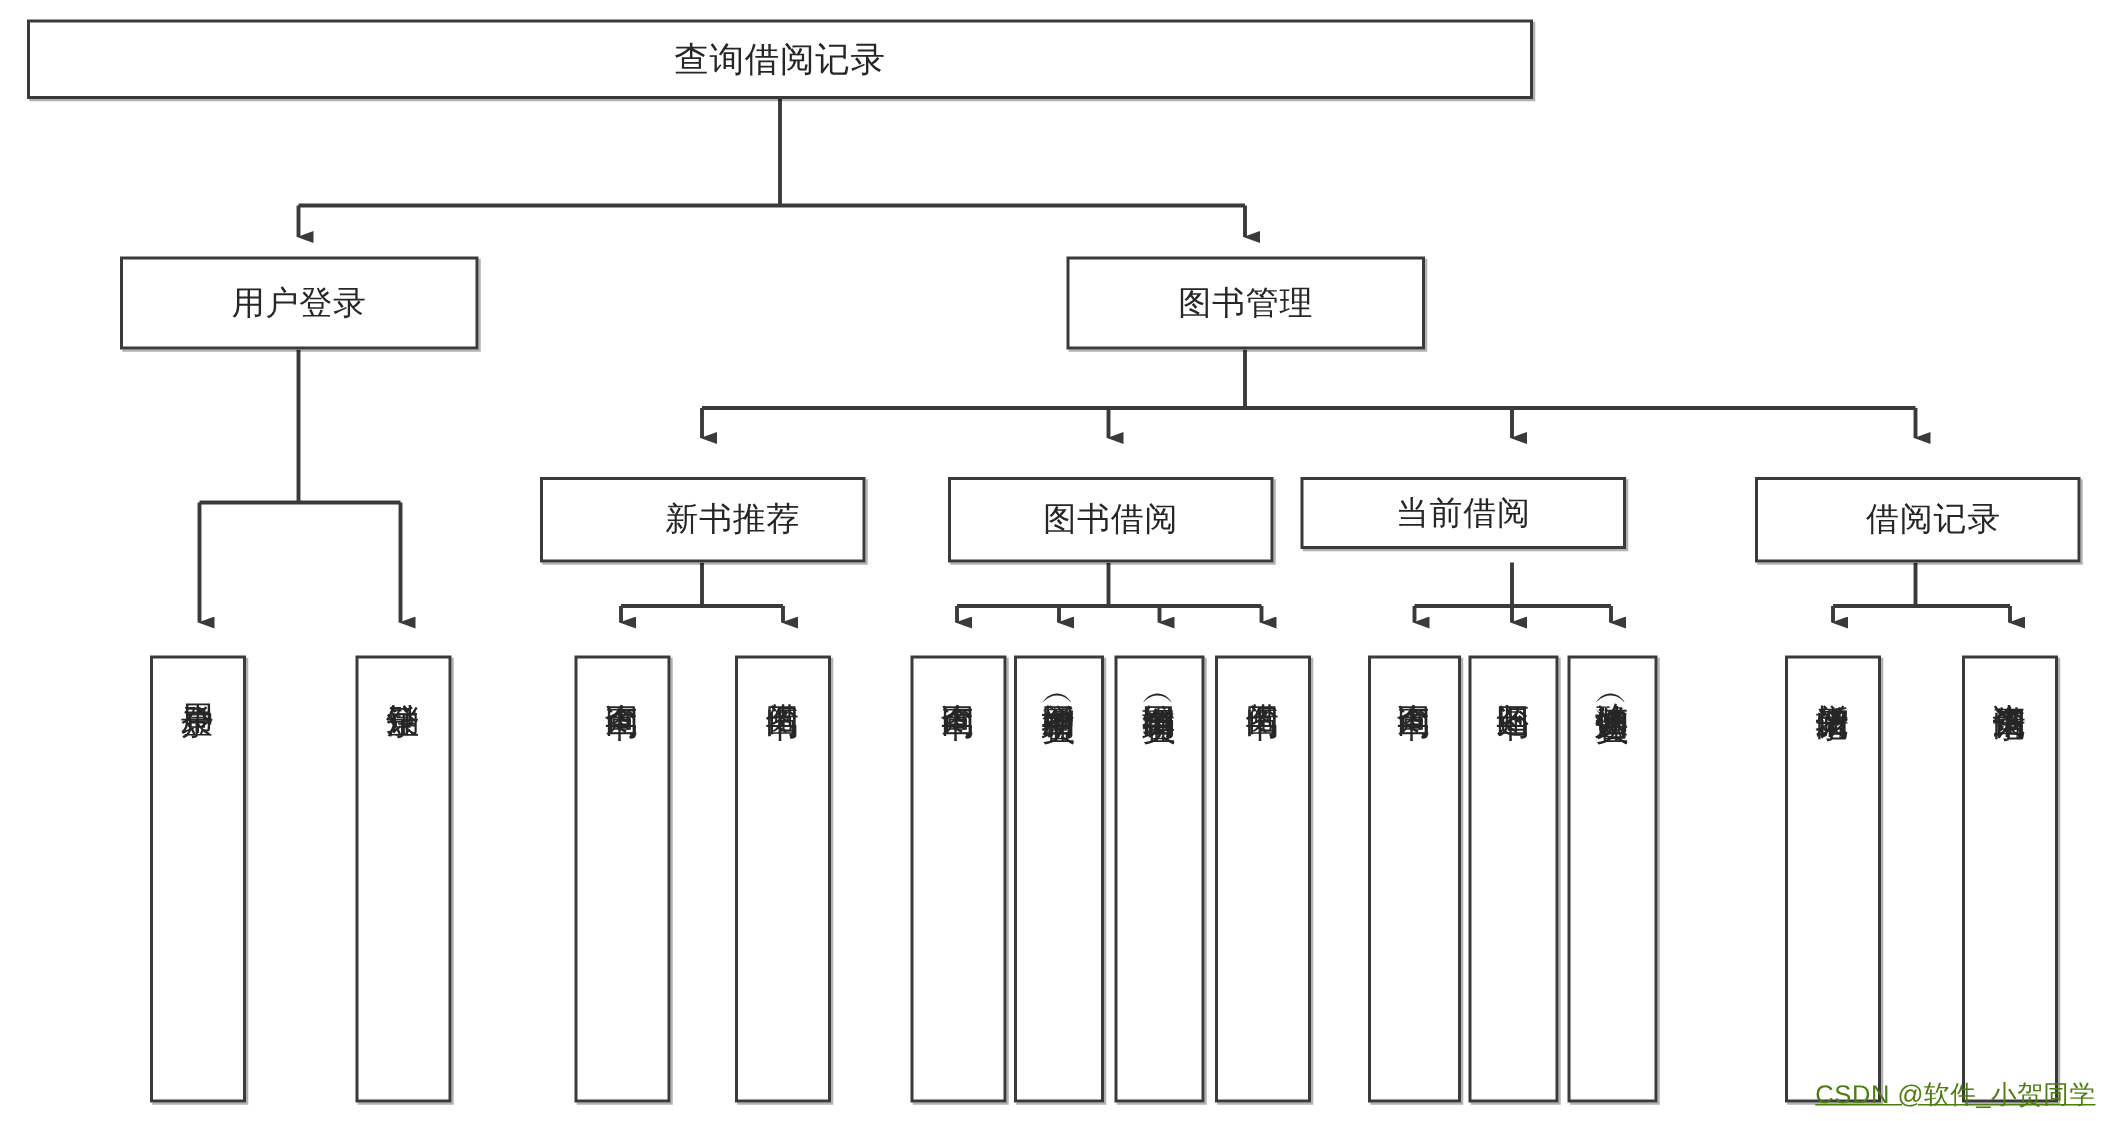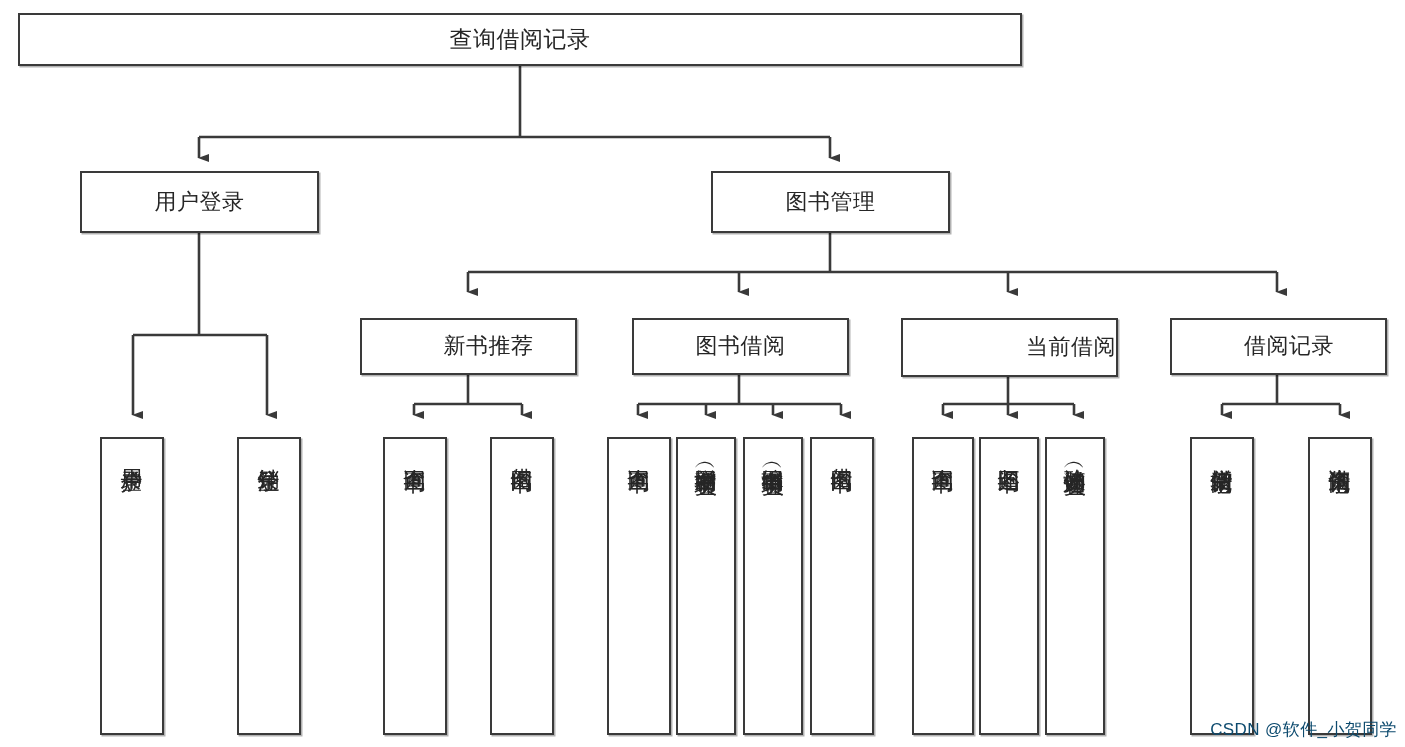--- a/index.html
+++ b/index.html
@@ -52,23 +52,24 @@
     letter-spacing: 1px;
     white-space: nowrap;
     color: #262626;
   }
   .node.root.horiz { font-size: 23px; }
   .watermark {
     position: absolute;
     right: 8px;
     bottom: 6px;
     font-size: 17px;
-    color: #0c4a6e;
+    color: #4d7c0f;
     letter-spacing: 0.4px;
     white-space: nowrap;
+    text-decoration: underline;
   }
 </style>
 </head>
 <body>
 
 <div id="canvas">
 
   <svg class="edges" viewBox="0 0 1405 747">
     <defs>
       <marker id="arrow" markerWidth="10" markerHeight="11" refX="4" refY="10" orient="auto" markerUnits="userSpaceOnUse">
@@ -129,21 +130,21 @@
   <div class="node horiz" style="left:711px; top:171px; width:239px; height:62px;">
     <span>图书管理</span>
   </div>
 
   <div class="node horiz" style="left:360px; top:318px; width:217px; height:57px;padding-left:40px;">
     <span>新书推荐</span>
   </div>
   <div class="node horiz" style="left:632px; top:318px; width:217px; height:57px;align-items:center;">
     <span>图书借阅</span>
   </div>
-  <div class="node horiz" style="left:901px; top:318px; width:217px; height:59px;justify-content:flex-end;">
+  <div class="node horiz" style="left:867px; top:318px; width:217px; height:48px;">
     <span>当前借阅</span>
   </div>
   <div class="node horiz" style="left:1170px; top:318px; width:217px; height:57px;padding-left:21px;">
     <span>借阅记录</span>
   </div>
 
   <div class="node vert" style="left:100px; top:437px; width:64px; height:298px;">
     <span class="vlabel">用户登录</span>
   </div>
   <div class="node vert" style="left:237px; top:437px; width:64px; height:298px;">

